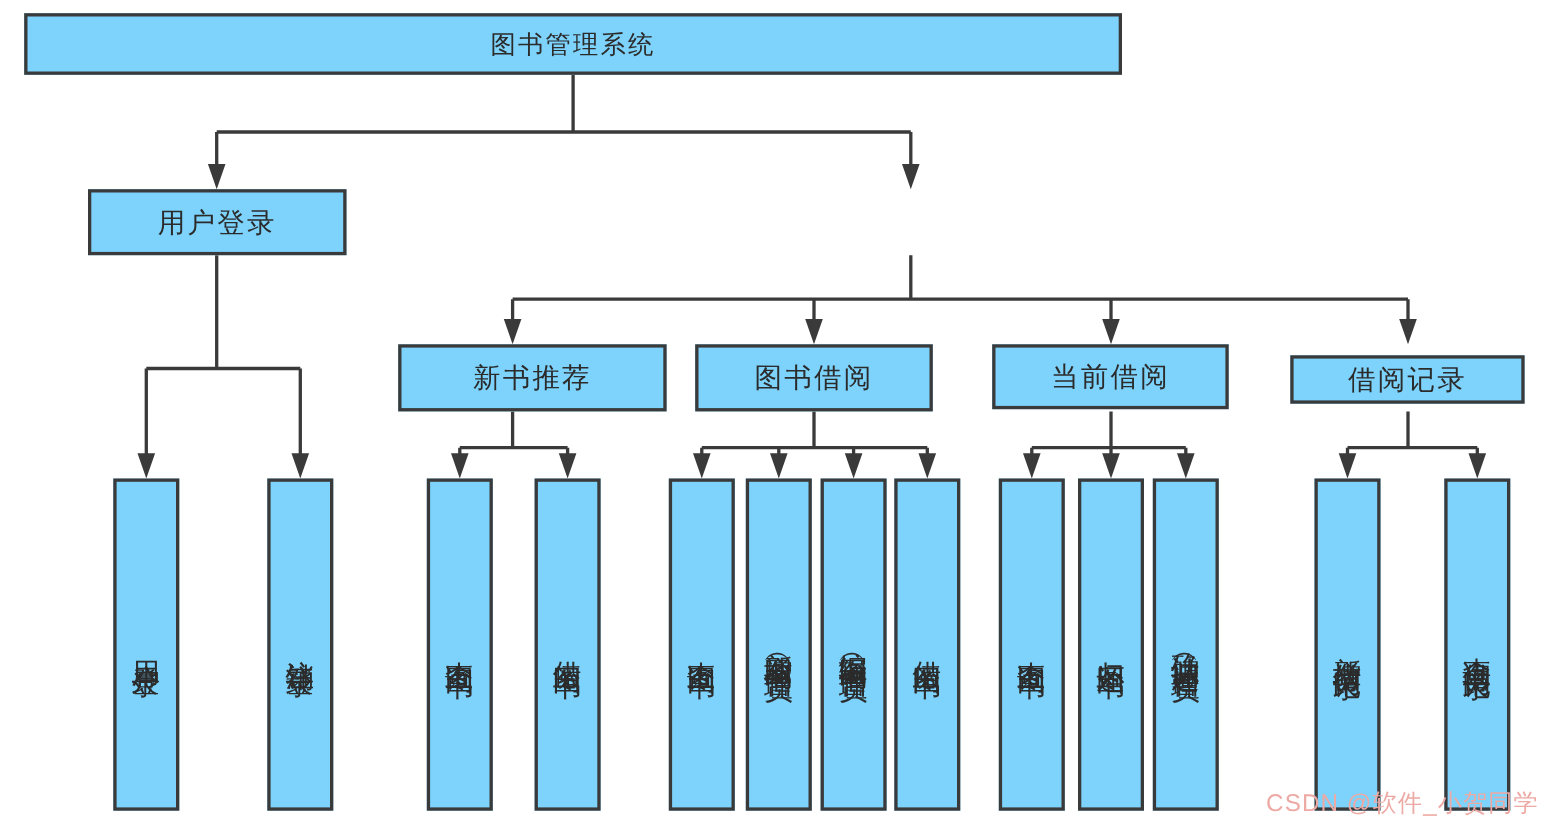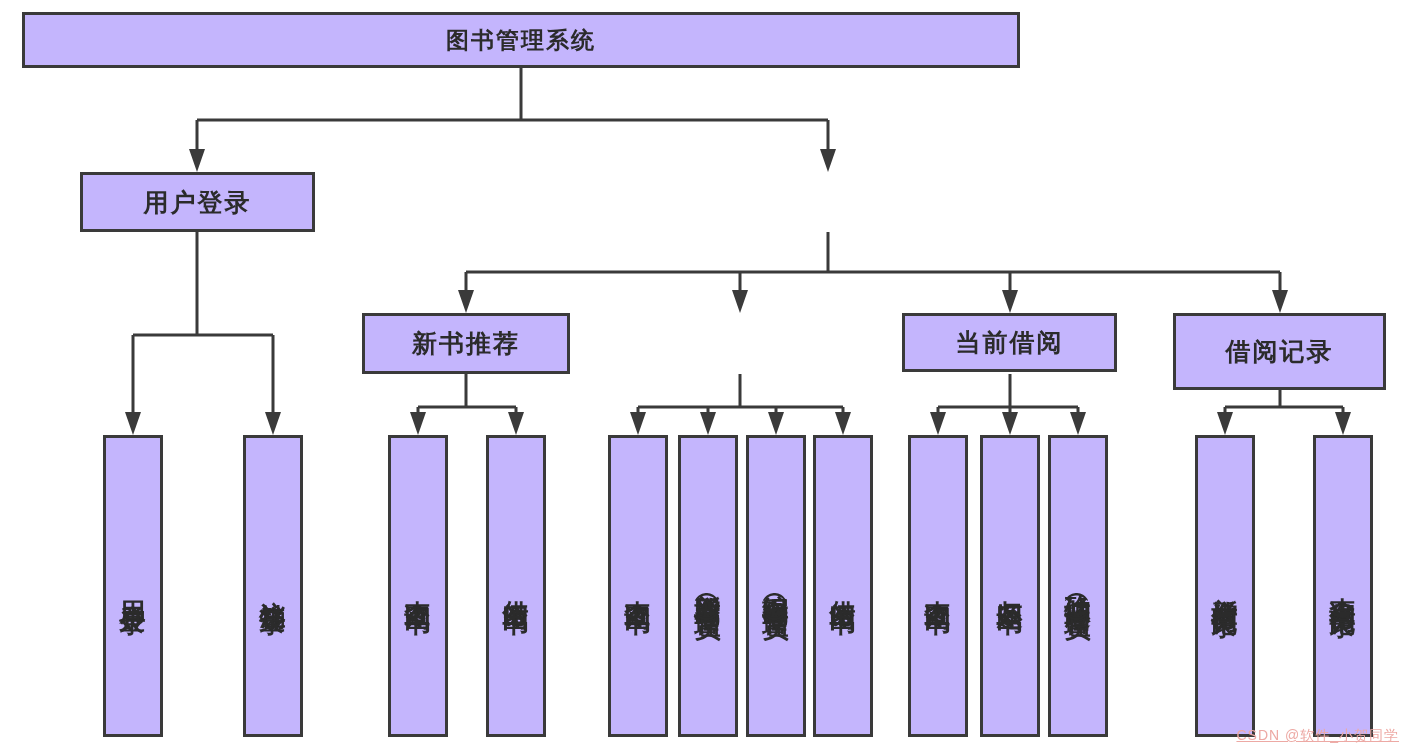--- a/index.html
+++ b/index.html
@@ -15,47 +15,45 @@
     position: absolute;
     left: 0; top: 0;
     width: 1405px; height: 747px;
     z-index: 1;
   }
   #wires path { stroke: #3a3a3a; stroke-width: 3; fill: none; }
   #wires polygon { fill: #3a3a3a; stroke: none; }
   .node {
     position: absolute;
     box-sizing: border-box;
-    background: #c4b5fd;
+    background: #7dd3fc;
     border: 3px solid #3a3a3a;
     color: #2b2b2b;
     display: flex;
     align-items: center;
     justify-content: center;
     z-index: 2;
-    font-weight: bold;
   }
   .hbox { font-size: 25px; letter-spacing: 2px; }
   .root { font-size: 23px; letter-spacing: 2px; }
   .vbox {
     writing-mode: vertical-rl;
     font-size: 26px;
     letter-spacing: 3px;
     line-height: 1;
   }
   .watermark {
     position: absolute;
     right: 6px;
     bottom: 2px;
     z-index: 3;
-    font-size: 14px;
+    font-size: 22px;
     letter-spacing: 1px;
     color: #eda9a4;
     white-space: nowrap;
-    text-decoration: underline;
   }
 </style>
 </head>
 <body>
 
 <div id="stage">
 
   <svg id="wires" viewBox="0 0 1405 747" xmlns="http://www.w3.org/2000/svg">
 
     <path d="M521 68 V120 M197 120 H828 M197 120 V152 M828 120 V152"></path>
@@ -89,23 +87,24 @@
 
     <path d="M1280 374 V407 M1225 407 H1343 M1225 407 V416 M1343 407 V416"></path>
     <polygon points="1225,435 1217,412 1233,412"></polygon>
     <polygon points="1343,435 1335,412 1351,412"></polygon>
   </svg>
 
   <div class="node root" style="left:22px; top:12px; width:998px; height:56px;">图书管理系统</div>
 
   <div class="node hbox" style="left:80px; top:172px; width:235px; height:60px;">用户登录</div>
 
-  <div class="node hbox" style="left:362px; top:313px; width:208px; height:61px;">新书推荐</div>
+  <div class="node hbox" style="left:362px; top:313px; width:244px; height:61px;">新书推荐</div>
+  <div class="node hbox" style="left:632px; top:313px; width:216px; height:61px;">图书借阅</div>
   <div class="node hbox" style="left:902px; top:313px; width:215px; height:59px;">当前借阅</div>
-  <div class="node hbox" style="left:1173px; top:313px; width:213px; height:77px;">借阅记录</div>
+  <div class="node hbox" style="left:1173px; top:323px; width:213px; height:44px;">借阅记录</div>
 
   <div class="node vbox" style="left:103px; top:435px; width:60px; height:302px;">用户登录</div>
   <div class="node vbox" style="left:243px; top:435px; width:60px; height:302px;">注销登录</div>
 
   <div class="node vbox" style="left:388px; top:435px; width:60px; height:302px;">查询图书</div>
   <div class="node vbox" style="left:486px; top:435px; width:60px; height:302px;">借阅图书</div>
 
   <div class="node vbox" style="left:608px; top:435px; width:60px; height:302px;">查询图书</div>
   <div class="node vbox" style="left:678px; top:435px; width:60px; height:302px;">新增图书（管理员）</div>
   <div class="node vbox" style="left:746px; top:435px; width:60px; height:302px;">编辑图书（管理员）</div>

